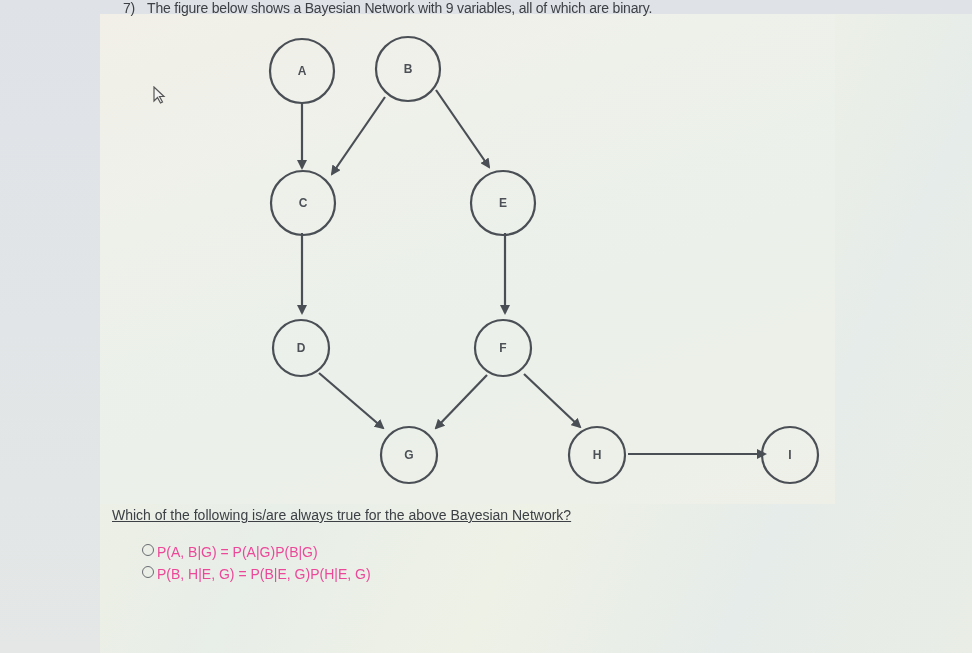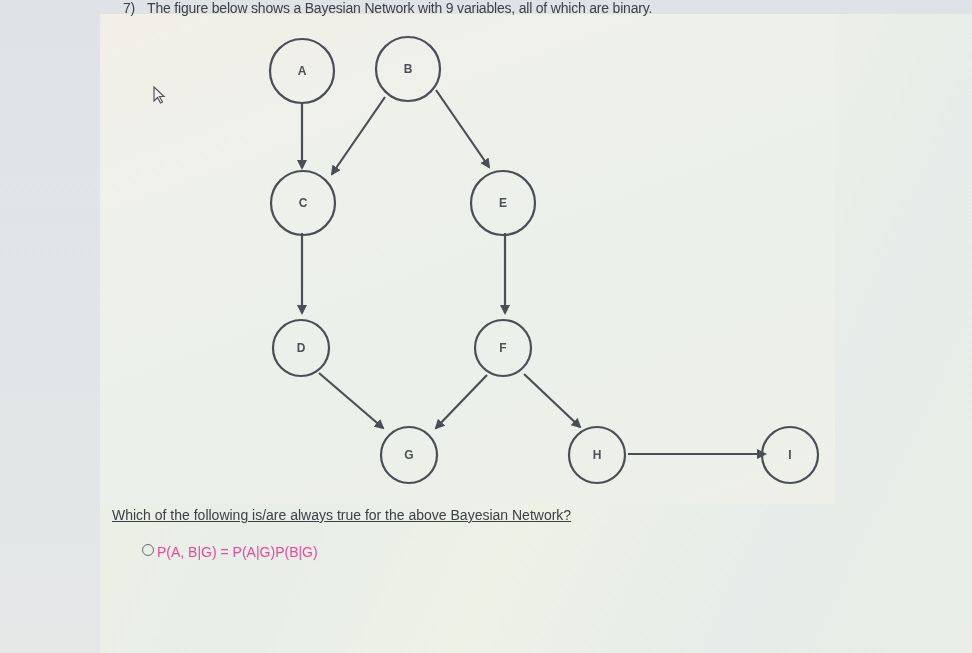--- a/index.html
+++ b/index.html
@@ -104,13 +104,17 @@
 <div class="node-label" style="left:597px;top:455px;">H</div>
 <div class="node-label" style="left:790px;top:455px;">I</div>
 
 <div class="prompt">Which of the following is/are always true for the above Bayesian Network?</div>
 
 <div class="options">
   <div class="option">
     <span class="radio"></span>
     <span>P(A, B|G) = P(A|G)P(B|G)</span>
   </div>
+  <div class="option">
+    <span class="radio"></span>
+    <span>P(B, H|E, G) = P(B|E, G)P(H|E, G)</span>
+  </div>
 </div>
 
 </body></html>

